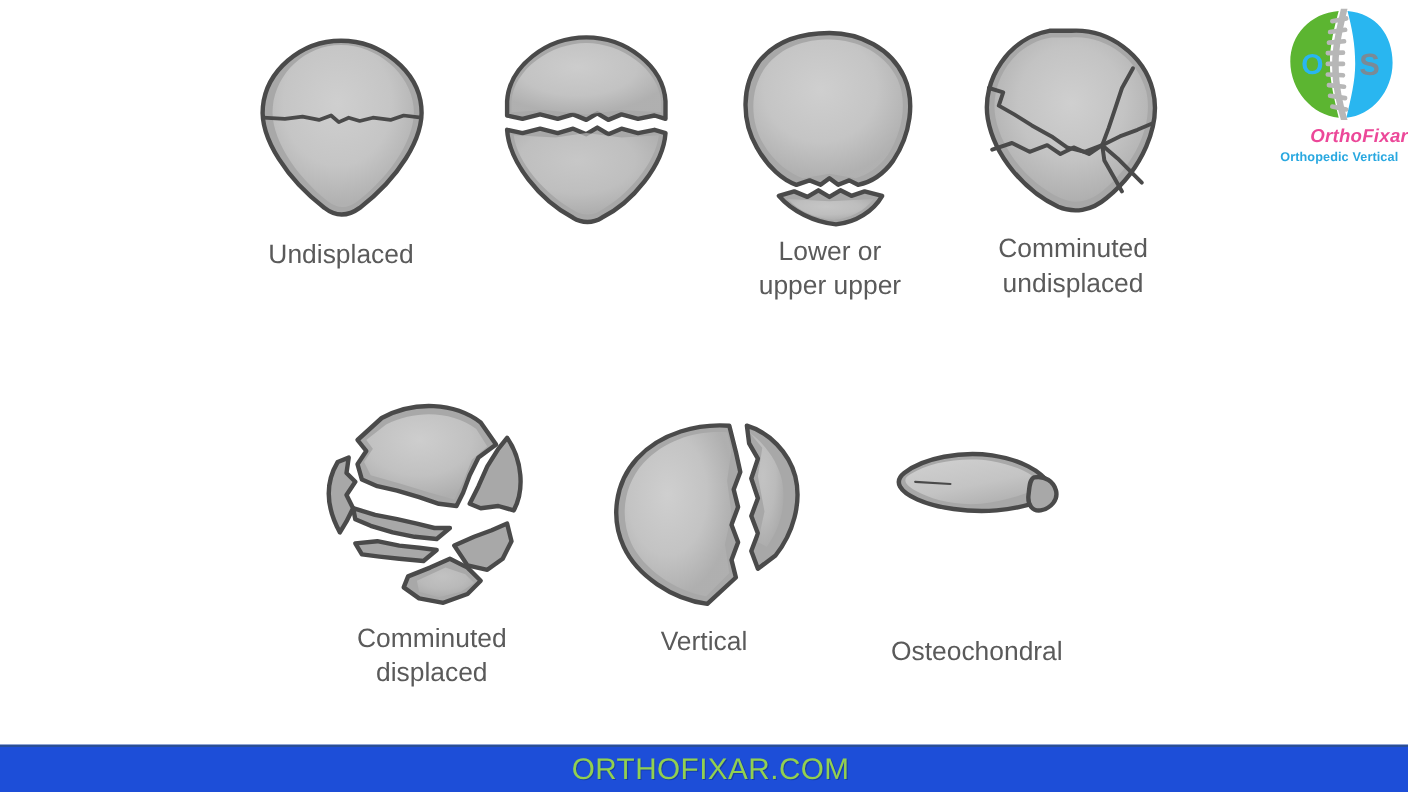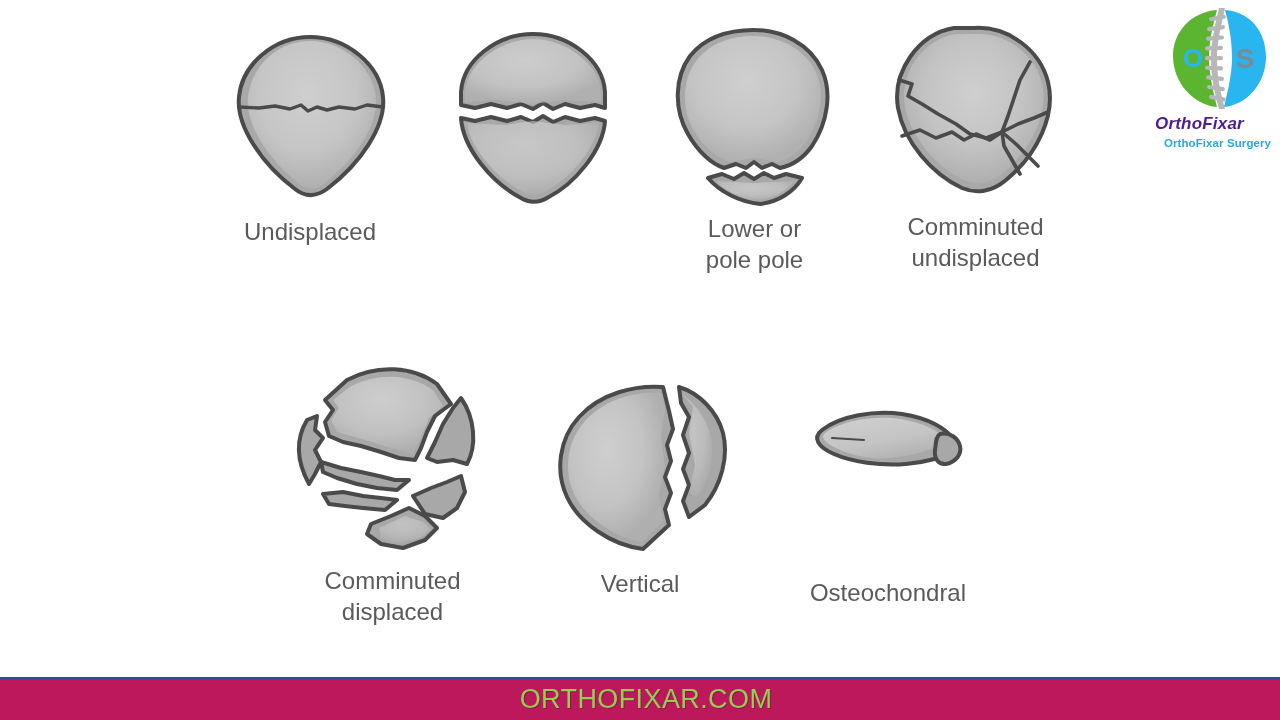--- a/index.html
+++ b/index.html
@@ -33,25 +33,25 @@
     top: 0;
     left: 14px;
     width: 100px;
     height: 105px;
   }
   .logo-text-ortho {
     position: absolute;
     top: 108px;
     left: 0;
     width: 125px;
-    text-align: left;
+    text-align: right;
     font-size: 17px;
     font-weight: bold;
     font-style: italic;
-    color: #4c1d95;
+    color: #ec4899;
     letter-spacing: 0.2px;
     white-space: nowrap;
   }
   .logo-text-sub {
     position: absolute;
     top: 131px;
     left: 0;
     width: 125px;
     text-align: center;
     font-size: 11.5px;
@@ -79,21 +79,21 @@
     white-space: pre-line;
   }
 
   
   .footer-banner {
     position: absolute;
     left: 0;
     top: 677px;
     width: 1280px;
     height: 43px;
-    background: #be185d;
+    background: #1d4ed8;
     border-top: 2px solid #2c4f92;
     box-sizing: border-box;
     display: flex;
     align-items: center;
     justify-content: center;
     padding-left: 12px;
   }
   .footer-text {
     font-size: 27px;
     color: #92d050;
@@ -120,21 +120,21 @@
         <rect x="36" y="50" width="18" height="4.2" rx="2"></rect>
         <rect x="36" y="60" width="18" height="4.2" rx="2" transform="rotate(3 45 62)"></rect>
         <rect x="37" y="70" width="18" height="4.2" rx="2" transform="rotate(6 46 72)"></rect>
         <rect x="38" y="80" width="18" height="4.2" rx="2" transform="rotate(9 47 82)"></rect>
         <rect x="40" y="90" width="17" height="4.2" rx="2" transform="rotate(12 48 92)"></rect>
       </g>
       <text x="24" y="61" font-family="Liberation Sans, sans-serif" font-size="26" font-weight="bold" fill="#29b6f0" text-anchor="middle">O</text>
       <text x="76" y="62" font-family="Liberation Sans, sans-serif" font-size="28" font-weight="bold" fill="#7a8a96" text-anchor="middle">S</text>
     </svg>
     <div class="logo-text-ortho">OrthoFixar</div>
-    <div class="logo-text-sub">OrthoFixar Surgery</div>
+    <div class="logo-text-sub">Orthopedic Vertical</div>
   </div>
 
   <div class="figure" style="left:215px; top:25px; width:190px; height:185px;">
     <svg class="figure-art" width="190" height="185" viewBox="0 0 190 185">
       <defs>
         <radialGradient id="hl1" cx="0.46" cy="0.36" r="0.62">
           <stop offset="0%" stop-color="#dcdcdc"></stop>
           <stop offset="62%" stop-color="#cfcfcf"></stop>
           <stop offset="100%" stop-color="#b4b4b4"></stop>
         </radialGradient>
@@ -185,21 +185,21 @@
                L110 146 L100 150 L92 144 L84 150 L74 146 L62 150 C50 146 36 134 26 116
                C12 92 12 60 28 38 C44 18 68 12 92 12 Z" fill="#a8a8a8" stroke="#4a4a4a" stroke-width="4" stroke-linejoin="round"></path>
       <path d="M92 18 C118 18 143 31 154 54 C163 74 159 101 145 123 C136 136 124 142 116 144
                L92 140 L68 144 C56 140 42 130 32 113 C19 91 20 62 34 43 C49 24 70 18 92 18 Z" fill="url(#hl3)" opacity="0.72"></path>
 
       <path d="M46 160 L60 156 L72 161 L82 155 L92 161 L102 155 L112 160 L124 156 L140 160
                C132 174 116 184 98 186 C78 184 58 174 46 160 Z" fill="#a8a8a8" stroke="#4a4a4a" stroke-width="4" stroke-linejoin="round"></path>
       <path d="M54 163 L92 165 L132 163 C124 174 110 181 96 182 C80 181 64 174 54 163 Z" fill="url(#hl3)" opacity="0.55"></path>
     </svg>
     <div class="figure-label" style="top:196px;">Lower or
-pole pole</div>
+upper upper</div>
   </div>
 
   <div class="figure" style="left:878px; top:18px; width:195px; height:190px;">
     <svg class="figure-art" width="195" height="190" viewBox="0 0 195 190">
       <defs>
         <radialGradient id="hl4" cx="0.5" cy="0.4" r="0.6">
           <stop offset="0%" stop-color="#e0e0e0"></stop>
           <stop offset="58%" stop-color="#cfcfcf"></stop>
           <stop offset="100%" stop-color="#b2b2b2"></stop>
         </radialGradient>

